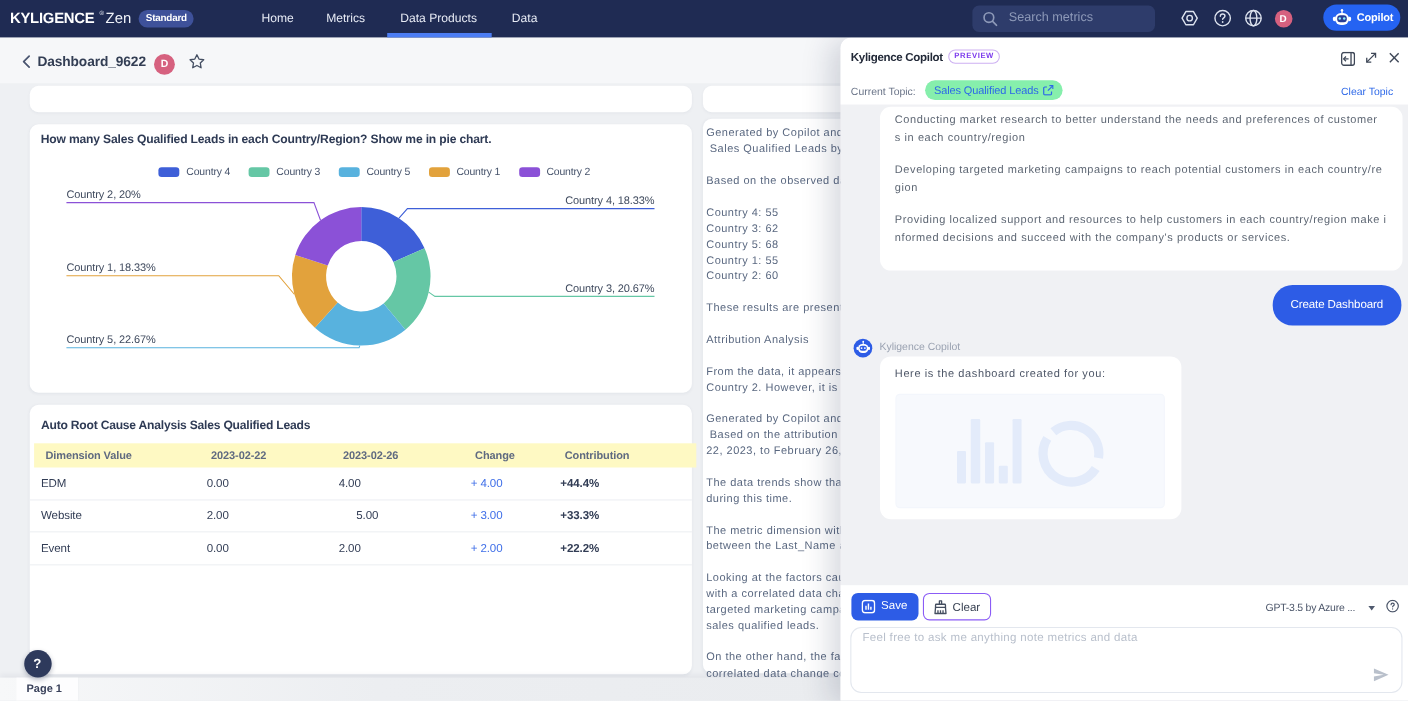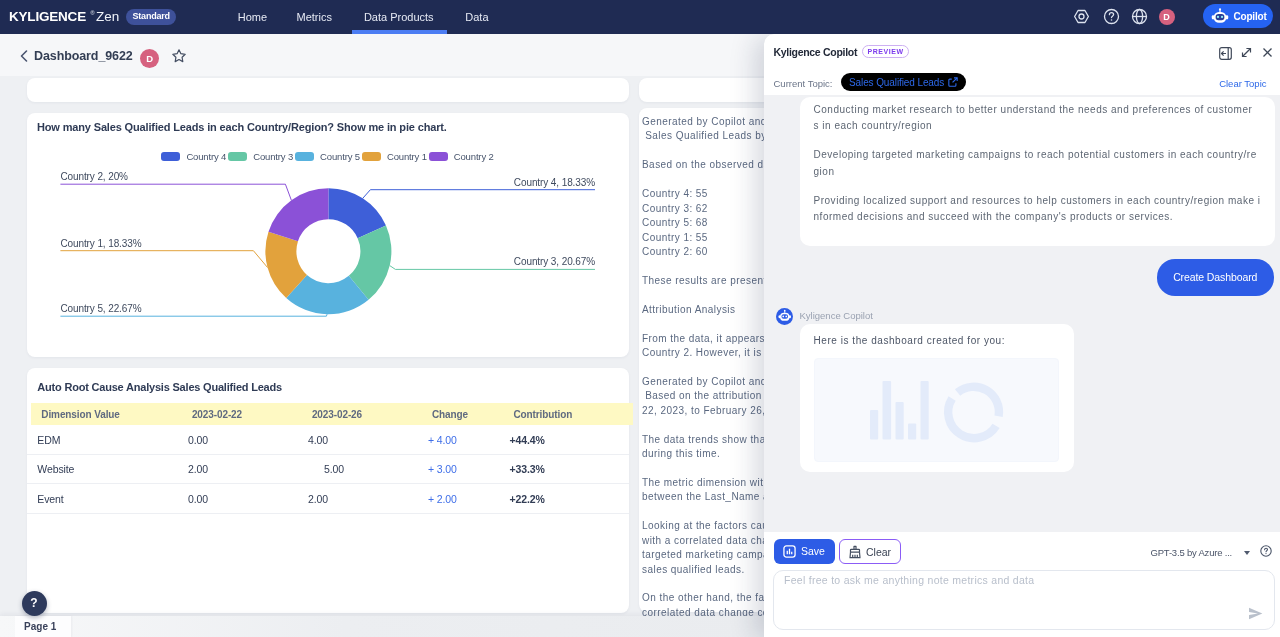--- a/index.html
+++ b/index.html
@@ -29,21 +29,21 @@
   #dash-badge { position:absolute; left:140px; top:15px; width:19.3px; height:19.3px; border-radius:50%; background:#d6617f; color:#fff; font-size:9.5px; font-weight:bold; text-align:center; line-height:19.3px; }
   #star-icon { position:absolute; left:170.5px; top:13.5px; }
 
   
   #canvas { position:absolute; left:0; top:76px; width:1280px; height:561px; background:#eef0f3; z-index:1; }
   .card { position:absolute; background:#fff; border-radius:8px; box-shadow:0 1px 3px rgba(25,35,70,0.05); }
   #partial-card-left { left:26.5px; top:1.5px; width:602px; height:24px; }
   #partial-card-mid { left:638.5px; top:1.5px; width:350px; height:24px; }
   #pie-card { left:26.5px; top:36.5px; width:602px; height:244px; }
   #pie-title { position:absolute; left:10.5px; top:8px; font-size:11px; font-weight:bold; color:#2f3b55; letter-spacing:-0.15px; }
-  #pie-legend { position:absolute; left:0; top:38.5px; width:602px; display:flex; justify-content:center; gap:2px; }
+  #pie-legend { position:absolute; left:13px; top:38.5px; width:602px; display:flex; justify-content:center; gap:17px; }
   .legend-item { display:flex; align-items:center; gap:6px; }
   .legend-swatch { width:19px; height:9px; border-radius:3px; }
   .legend-label { font-size:9.5px; color:#46536b; letter-spacing:-0.15px; }
   #pie-svg { position:absolute; left:0; top:0; }
 
   #table-card { left:26.5px; top:291.5px; width:602px; height:245px; }
   #table-title { position:absolute; left:10.8px; top:13px; font-size:11px; font-weight:bold; color:#2f3b55; letter-spacing:-0.2px; }
   #metric-table { position:absolute; left:0; top:35.5px; width:602px; }
   .t-header { position:absolute; left:4px; width:602px; height:22px; background:#fef9c3; }
   .t-row { position:absolute; left:0; width:602px; height:29.5px; border-bottom:1px solid #edeff3; }
@@ -60,21 +60,21 @@
   #page-tab { position:absolute; left:15.2px; top:0; width:56px; height:21px; background:#fdfdfe; text-align:left; padding-left:8.9px; font-size:10px; font-weight:600; color:#39415a; line-height:21px; box-shadow:1px 0 2px rgba(30,40,70,0.05); }
   #help-fab { position:absolute; left:21.5px; top:515px; width:25px; height:25px; border-radius:50%; background:#2e3a5c; color:#fff; font-size:12px; font-weight:bold; text-align:center; line-height:25px; box-shadow:0 2px 5px rgba(20,30,60,0.3); }
 
   
   #copilot-panel { position:absolute; left:763.5px; top:34px; width:516.5px; height:603px; background:#f0f1f4; border-radius:10px 0 0 0; box-shadow:-9px 3px 26px rgba(25,35,70,0.17); z-index:20; overflow:hidden; }
   #panel-header { position:absolute; left:0; top:0; width:517px; height:61px; background:#fff; border-radius:10px 0 0 0; }
   #panel-title { position:absolute; left:10px; top:11.5px; font-size:10.5px; font-weight:bold; color:#222938; letter-spacing:-0.3px; }
   #preview-badge { position:absolute; left:98.5px; top:10.5px; height:13.5px; padding:0 4.5px; border:1px solid #cdb0f2; border-radius:7px; color:#7c3aed; font-size:7px; font-weight:bold; letter-spacing:0.55px; line-height:12px; }
   .panel-hicon { position:absolute; top:13px; cursor:pointer; }
   #topic-label { position:absolute; left:10px; top:43.5px; font-size:9.5px; color:#6a7488; }
-  #topic-pill { position:absolute; left:77.5px; top:39px; height:18px; border-radius:9px; background:#000000; padding:0 8px; display:flex; align-items:center; gap:4px; }
+  #topic-pill { position:absolute; left:77.5px; top:39px; height:18px; border-radius:9px; background:#86efac; padding:0 8px; display:flex; align-items:center; gap:4px; }
   #topic-value { font-size:10px; color:#2d68e8; letter-spacing:-0.1px; }
   #clear-topic { position:absolute; right:14px; top:43.5px; font-size:9.5px; color:#2d68e8; cursor:pointer; }
 
   #chat-area { position:absolute; left:0; top:61px; width:517px; height:437px; }
   #bubble-1 { position:absolute; left:36.5px; top:2px; width:475px; height:148.5px; background:#fff; border-radius:10px; overflow:hidden; }
   #bubble-1-text { position:absolute; left:13.5px; top:7px; }
   .msg-line { height:16.2px; font-size:10px; color:#5d6673; white-space:pre; letter-spacing:0.52px; }
   .msg-gap { height:13.1px; }
   #create-dashboard-btn { position:absolute; left:393px; top:164px; width:117.5px; height:36.5px; border-radius:18px; background:#2d5ce6; color:#fff; font-size:10.5px; font-weight:500; text-align:center; line-height:36.5px; cursor:pointer; letter-spacing:-0.1px; }
   #assistant-avatar { position:absolute; left:12px; top:212.5px; width:17.5px; height:17.5px; border-radius:50%; background:#2d5ce6; }
@@ -103,20 +103,27 @@
   <span id="logo-reg">®</span>
   <span id="logo-zen">Zen</span>
   <span id="plan-badge">Standard</span>
   <nav id="nav-items">
       <span class="nav-item" style="left: 237.8px;">Home</span>
       <span class="nav-item" style="left: 296.5px;">Metrics</span>
       <span class="nav-item" style="left: 363.9px; font-weight: 500;">Data Products</span>
       <span class="nav-item" style="left: 465.3px;">Data</span>
     </nav>
   <div id="nav-underline"></div>
+  <div id="search-box">
+    <svg class="abs" style="left:9px;top:5px" width="14" height="14" viewBox="0 0 14 14">
+        <circle cx="6" cy="6" r="4.4" fill="none" stroke="#8d99b8" stroke-width="1.5"></circle>
+        <line x1="9.4" y1="9.4" x2="13" y2="13" stroke="#8d99b8" stroke-width="1.5" stroke-linecap="round"></line>
+      </svg>
+    <span id="search-placeholder">Search metrics</span>
+  </div>
   <svg class="nav-icon" style="left:1073px" width="17" height="17" viewBox="0 0 17 17">
       <polygon points="1.6,8.5 5.05,2.5 11.95,2.5 15.4,8.5 11.95,14.5 5.05,14.5" fill="none" stroke="#dce2ee" stroke-width="1.3" stroke-linejoin="round"></polygon>
       <circle cx="8.5" cy="8.5" r="2.5" fill="none" stroke="#dce2ee" stroke-width="1.3"></circle>
     </svg>
   <svg class="nav-icon" style="left:1102.5px" width="17" height="17" viewBox="0 0 17 17">
       <circle cx="8.5" cy="8.5" r="7" fill="none" stroke="#dce2ee" stroke-width="1.3"></circle>
       <path d="M6.4 6.7 c0-1.2 0.9-2 2.1-2 c1.2 0 2.1 0.8 2.1 1.9 c0 1.6-2.1 1.6-2.1 3" fill="none" stroke="#dce2ee" stroke-width="1.3" stroke-linecap="round"></path>
       <circle cx="8.5" cy="12" r="0.8" fill="#dce2ee"></circle>
     </svg>
   <svg class="nav-icon" style="left:1130.5px" width="17" height="17" viewBox="0 0 17 17">

